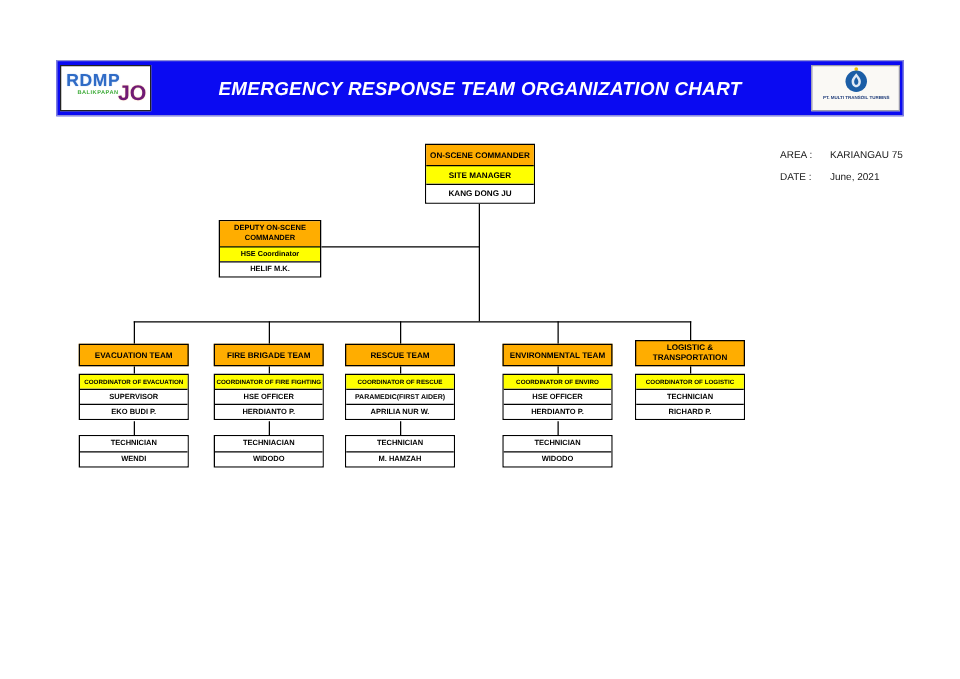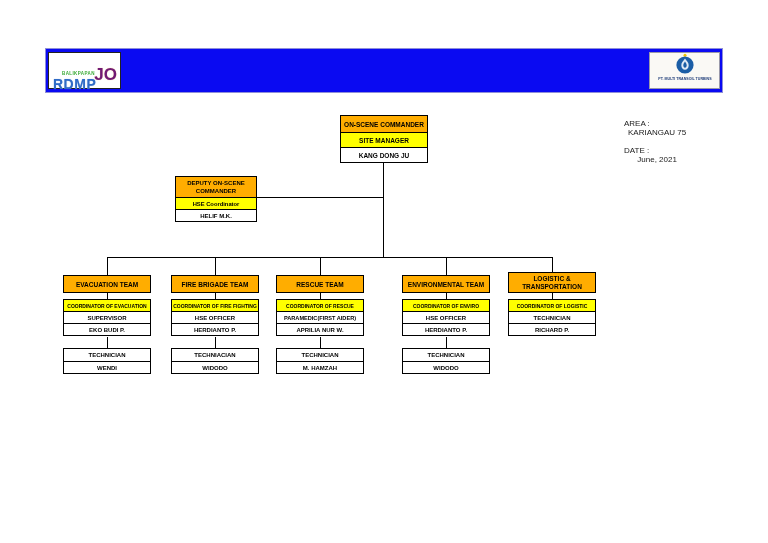--- a/index.html
+++ b/index.html
@@ -5,28 +5,28 @@
   html,body{margin:0;padding:0;}
   body{
     width:768px;height:543px;background:#ffffff;position:relative;
     font-family:"Liberation Sans", sans-serif;color:#000;overflow:hidden;
   }
   
   .band{position:absolute;left:45px;top:48px;width:678px;height:45px;background:#0a0af2;border:1px solid #8f8fd8;box-sizing:border-box;}
   .band-title{position:absolute;left:90px;right:90px;top:0;height:45px;display:flex;align-items:center;justify-content:center;
     color:#fff;font-weight:bold;font-style:italic;font-size:15px;letter-spacing:.3px;white-space:nowrap;}
   .logo-left{position:absolute;left:2px;top:3px;width:73px;height:37px;background:#fff;border:1px solid #222;box-sizing:border-box;}
-  .logo-left .rdmp{position:absolute;left:4px;top:3px;font-weight:bold;font-size:14px;color:#2f6bc6;letter-spacing:.5px;text-shadow:0 0 1px #9db9e6;margin-top:20px;}
+  .logo-left .rdmp{position:absolute;left:4px;top:3px;font-weight:bold;font-size:14px;color:#2f6bc6;letter-spacing:.5px;text-shadow:0 0 1px #9db9e6;}
   .logo-left .bpp{position:absolute;left:13px;top:18px;font-size:4.5px;font-weight:bold;color:#3aaa35;letter-spacing:.4px;}
   .logo-left .jo{position:absolute;right:3px;top:12px;font-weight:bold;font-size:17px;color:#701a75;text-shadow:0 0 1px #f9c491;}
   .logo-right{position:absolute;right:2px;top:3px;width:71px;height:37px;background:#faf9f5;border:1px solid #99a;box-sizing:border-box;display:flex;flex-direction:column;align-items:center;justify-content:flex-start;}
   .logo-right .cap{font-size:5px;transform:scale(.72);transform-origin:center top;color:#24417c;font-weight:bold;white-space:nowrap;margin-top:1px;}
   
   .meta{position:absolute;left:624px;top:119px;font-size:8px;color:#1a1a1a;}
-  .meta .mrow{display:flex;margin-bottom:9px;flex-direction:column;}
+  .meta .mrow{display:flex;margin-bottom:9px;}
   .meta .mlabel{width:36px;}
   .meta .mvalue{margin-left:4px;white-space:nowrap;text-align:center;}
   
   .obox{position:absolute;border:1px solid #000;box-sizing:border-box;background:#fff;}
   .orow{display:flex;align-items:center;justify-content:center;text-align:center;font-weight:bold;box-sizing:border-box;white-space:nowrap;}
   .orow+.orow{border-top:1px solid #000;}
   .orange{background:#ffad00;}
   .yellow{background:#ffff00;}
   .white{background:#ffffff;}
   .root-box{left:340px;top:115px;width:88px;}
@@ -51,20 +51,21 @@
 </style>
 </head>
 <body>
 
 <div class="band">
   <div class="logo-left">
     <span class="rdmp">RDMP</span>
     <span class="bpp">BALIKPAPAN</span>
     <span class="jo">JO</span>
   </div>
+  <div class="band-title">EMERGENCY RESPONSE TEAM ORGANIZATION CHART</div>
   <div class="logo-right">
     <svg width="20" height="22" viewBox="0 0 20 22">
       <circle cx="10" cy="2.2" r="1.5" fill="#f2c200"></circle>
       <circle cx="10" cy="12" r="8.6" fill="#1b5ea6"></circle>
       <path d="M10 5.5 C8.4 8 6.3 9.2 6.3 12.2 C6.3 15 8 16.8 10 16.8 C12 16.8 13.7 15 13.7 12.2 C13.7 9.2 11.6 8 10 5.5 Z" fill="#dfe9f5"></path>
       <path d="M10 8.5 C9.2 10 8.3 10.6 8.3 12.3 C8.3 13.9 9.1 14.8 10 14.8 C10.9 14.8 11.7 13.9 11.7 12.3 C11.7 10.6 10.8 10 10 8.5 Z" fill="#1b5ea6"></path>
     </svg>
     <div class="cap">PT. MULTI TRANSOIL TURBINS</div>
   </div>
 </div>

